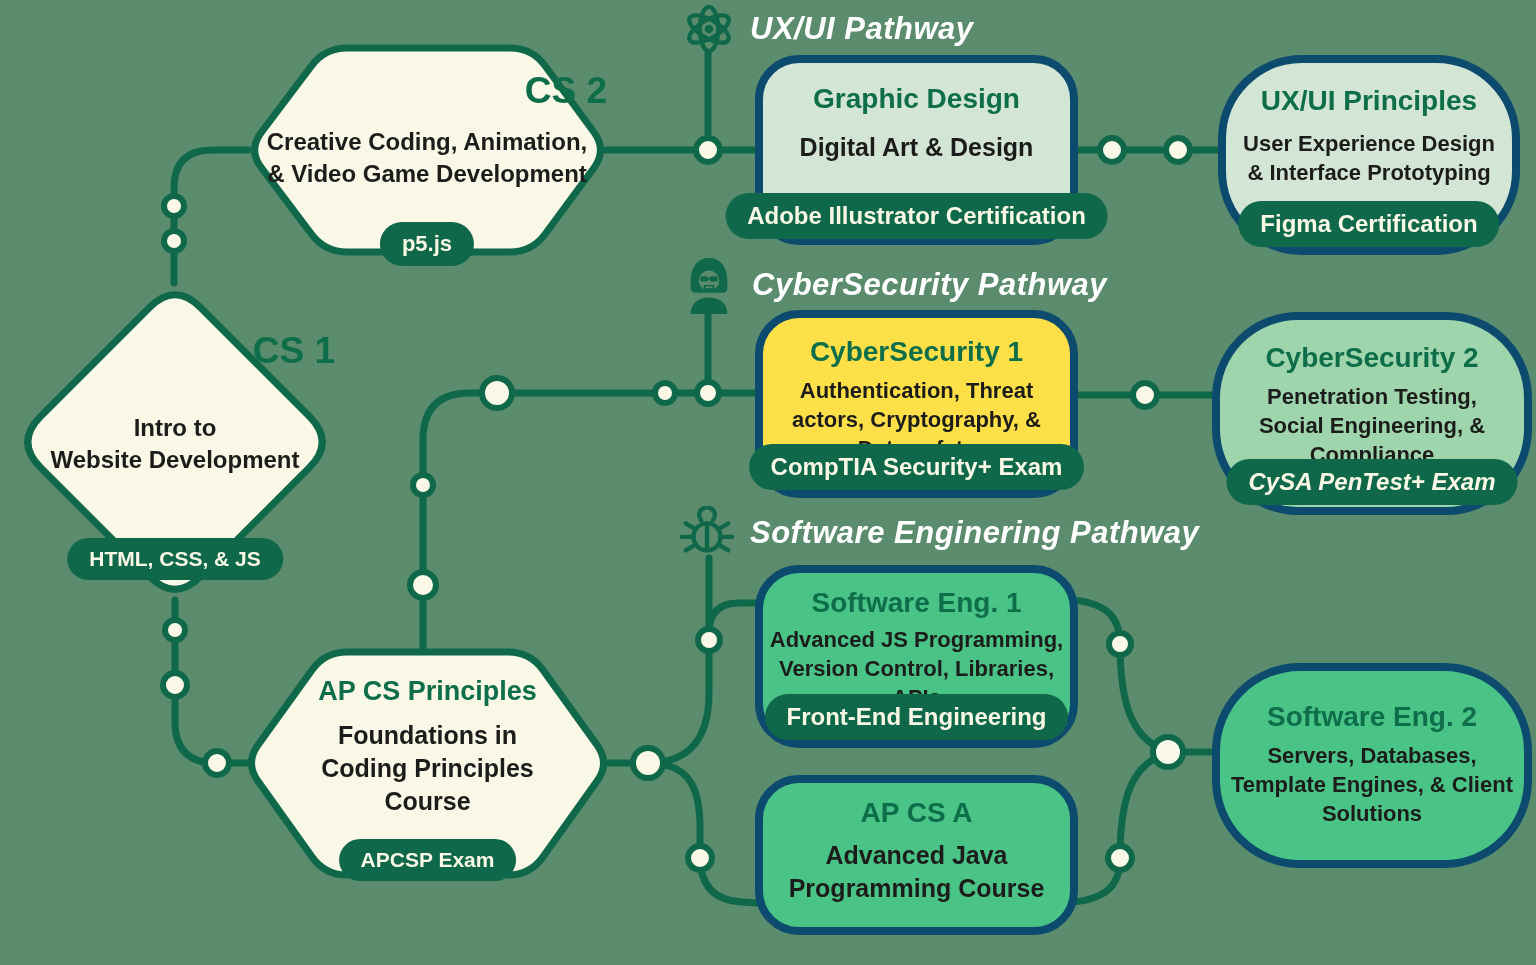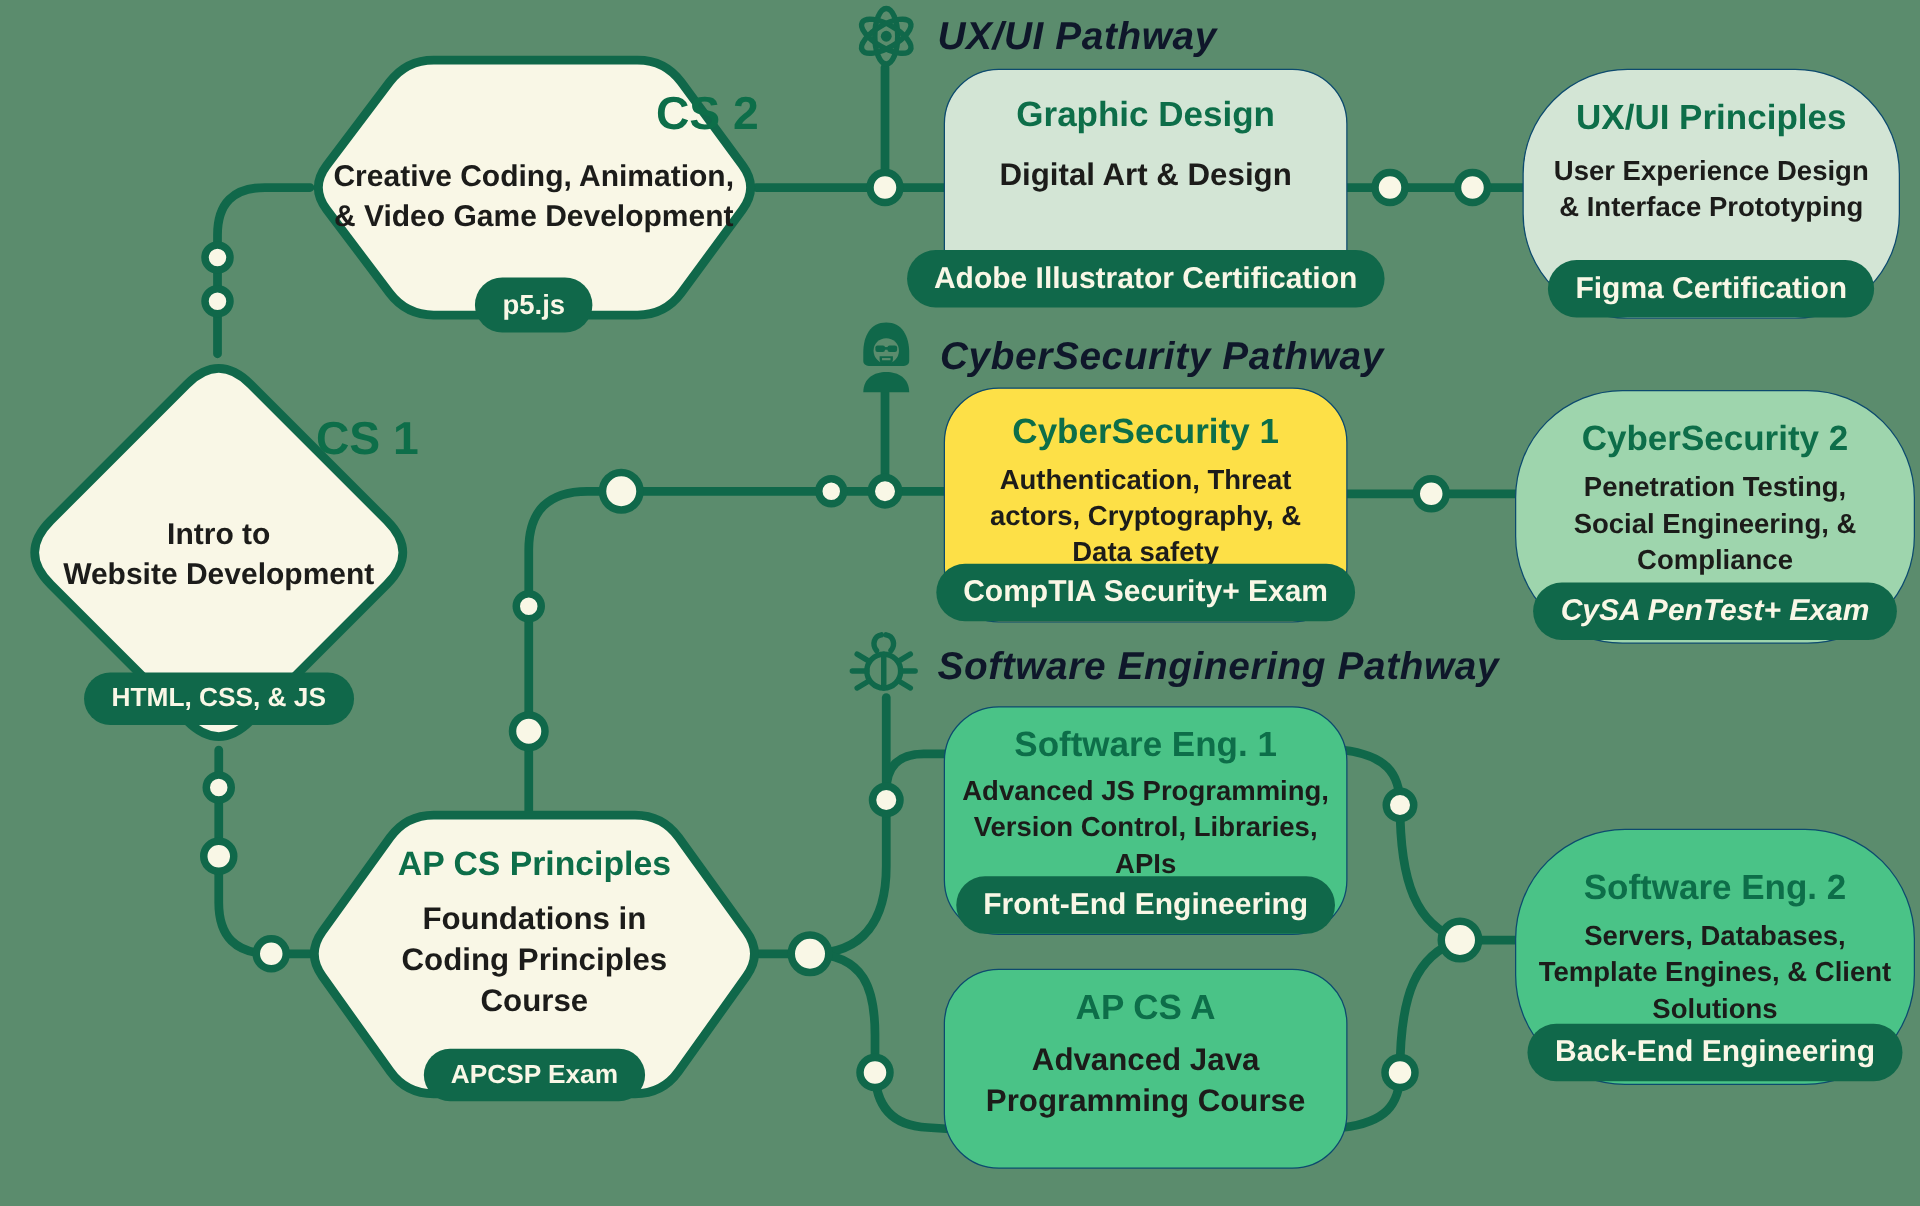--- a/index.html
+++ b/index.html
@@ -1,25 +1,25 @@
 <!DOCTYPE html>
 <html><head>
 <meta charset="utf-8">
 <style>
   html,body{margin:0;padding:0;background:#5b8c6d;}
   .stage{position:relative;width:1536px;height:965px;background:#5b8c6d;overflow:hidden;
          font-family:"Liberation Sans",sans-serif;font-weight:bold;}
   .wires{position:absolute;left:0;top:0;z-index:1;}
   .node{position:absolute;z-index:2;text-align:center;box-sizing:border-box;}
-  .boxnode{border:1px solid #0c4a6e;}
+  .boxnode{border:8px solid #0c4a6e;}
   .node .title{color:#0d6e49;}
   .node .body{color:#1c1c1a;white-space:pre-line;line-height:1.32;}
   .badge{position:absolute;left:50%;transform:translateX(-50%);background:#10684a;color:#f9f7e6;
          white-space:nowrap;border-radius:26px;padding:9px 22px;font-size:24px;z-index:3;}
-  .pathway-header{position:absolute;z-index:2;display:flex;align-items:center;color:#0f172a;}
+  .pathway-header{position:absolute;z-index:2;display:flex;align-items:center;color:#ffffff;}
   .pathway-header .plabel{font-style:italic;font-size:31px;margin-left:14px;letter-spacing:.5px;}
   .t30{font-size:37px;text-align:right;} .t28{font-size:28px;} .t26{font-size:27px;}
   .b24{font-size:24px;} .b22{font-size:22px;} .b25{font-size:25px;}
 </style>
 </head>
 <body>
 
 <div class="stage">
 
   <svg class="wires" width="1536" height="965" viewBox="0 0 1536 965">
@@ -180,16 +180,15 @@
     <div class="title t28">AP CS A</div>
     <div class="body b25" style="margin-top:10px;">Advanced Java
 Programming Course</div>
   </div>
 
   <div class="node boxnode" style="left:1212px;top:663px;width:320px;height:205px;border-radius:88px;background:#4ac387;padding-top:30px;">
     <div class="title t28">Software Eng. 2</div>
     <div class="body b22" style="margin-top:8px;">Servers, Databases,
 Template Engines, &amp; Client
 Solutions</div>
-    <div class="badge" style="bottom:2px;">Back-End Engineering</div>
   </div>
 
 </div>
 
 </body></html>

